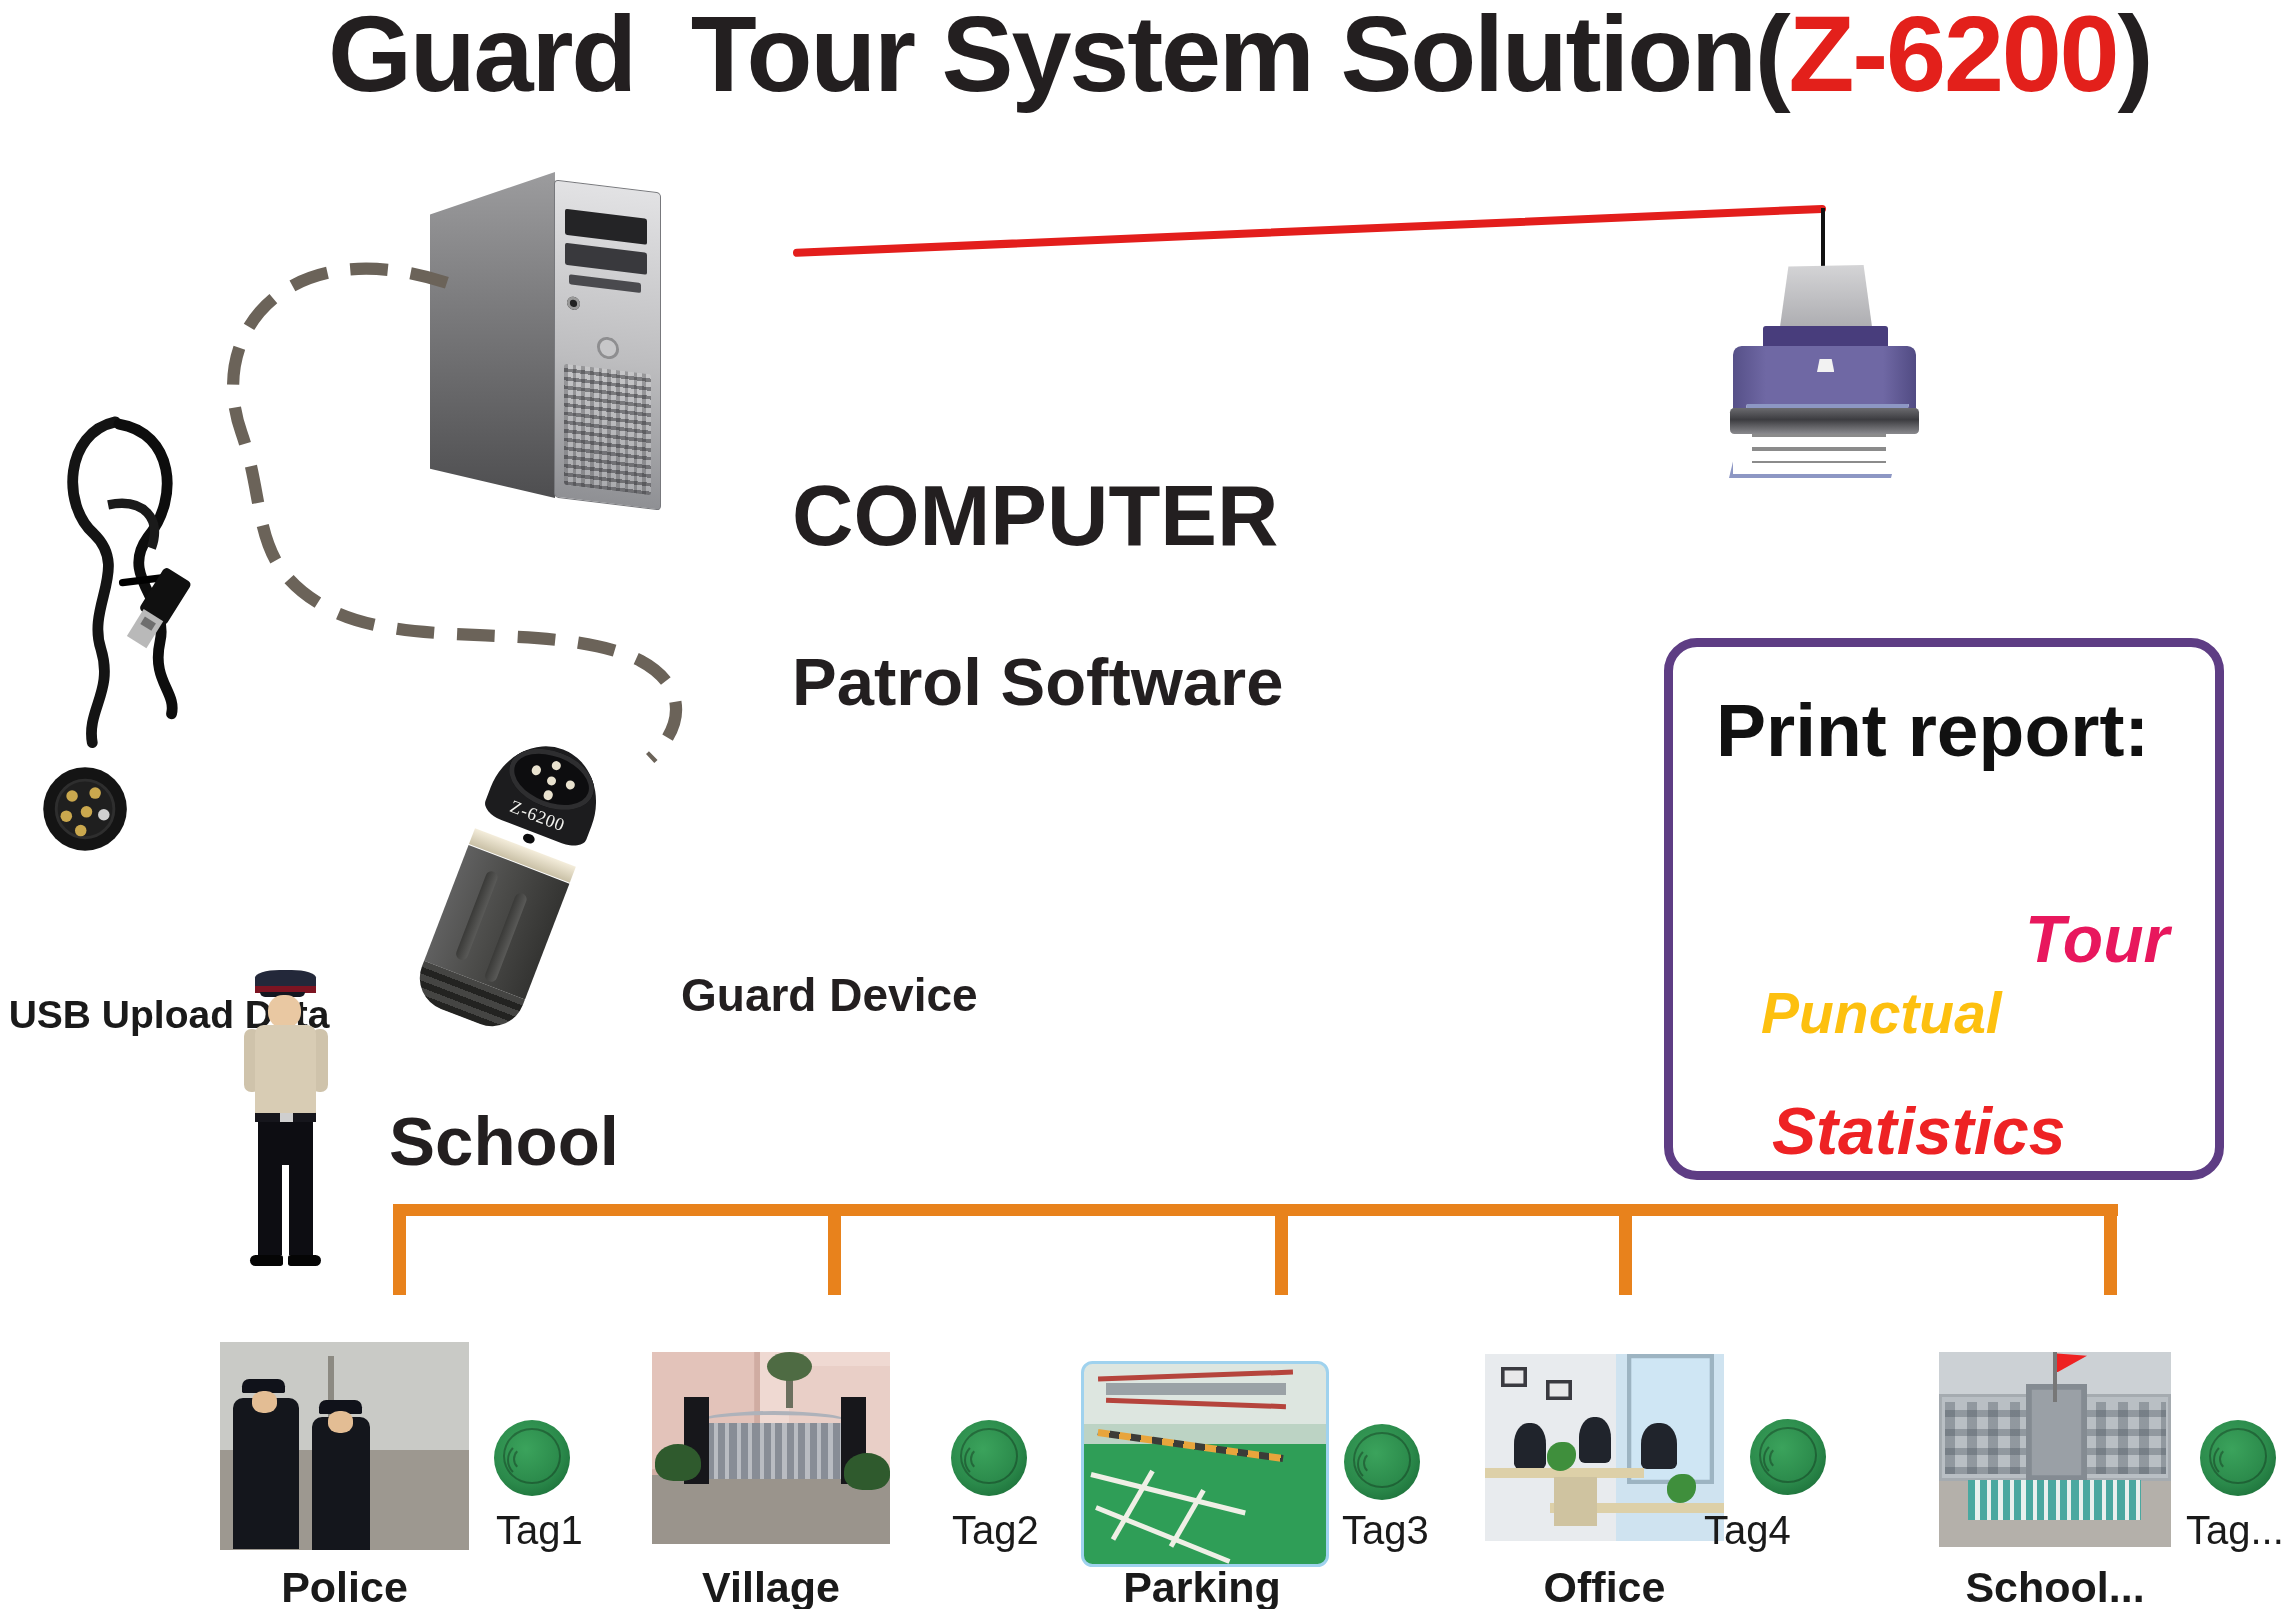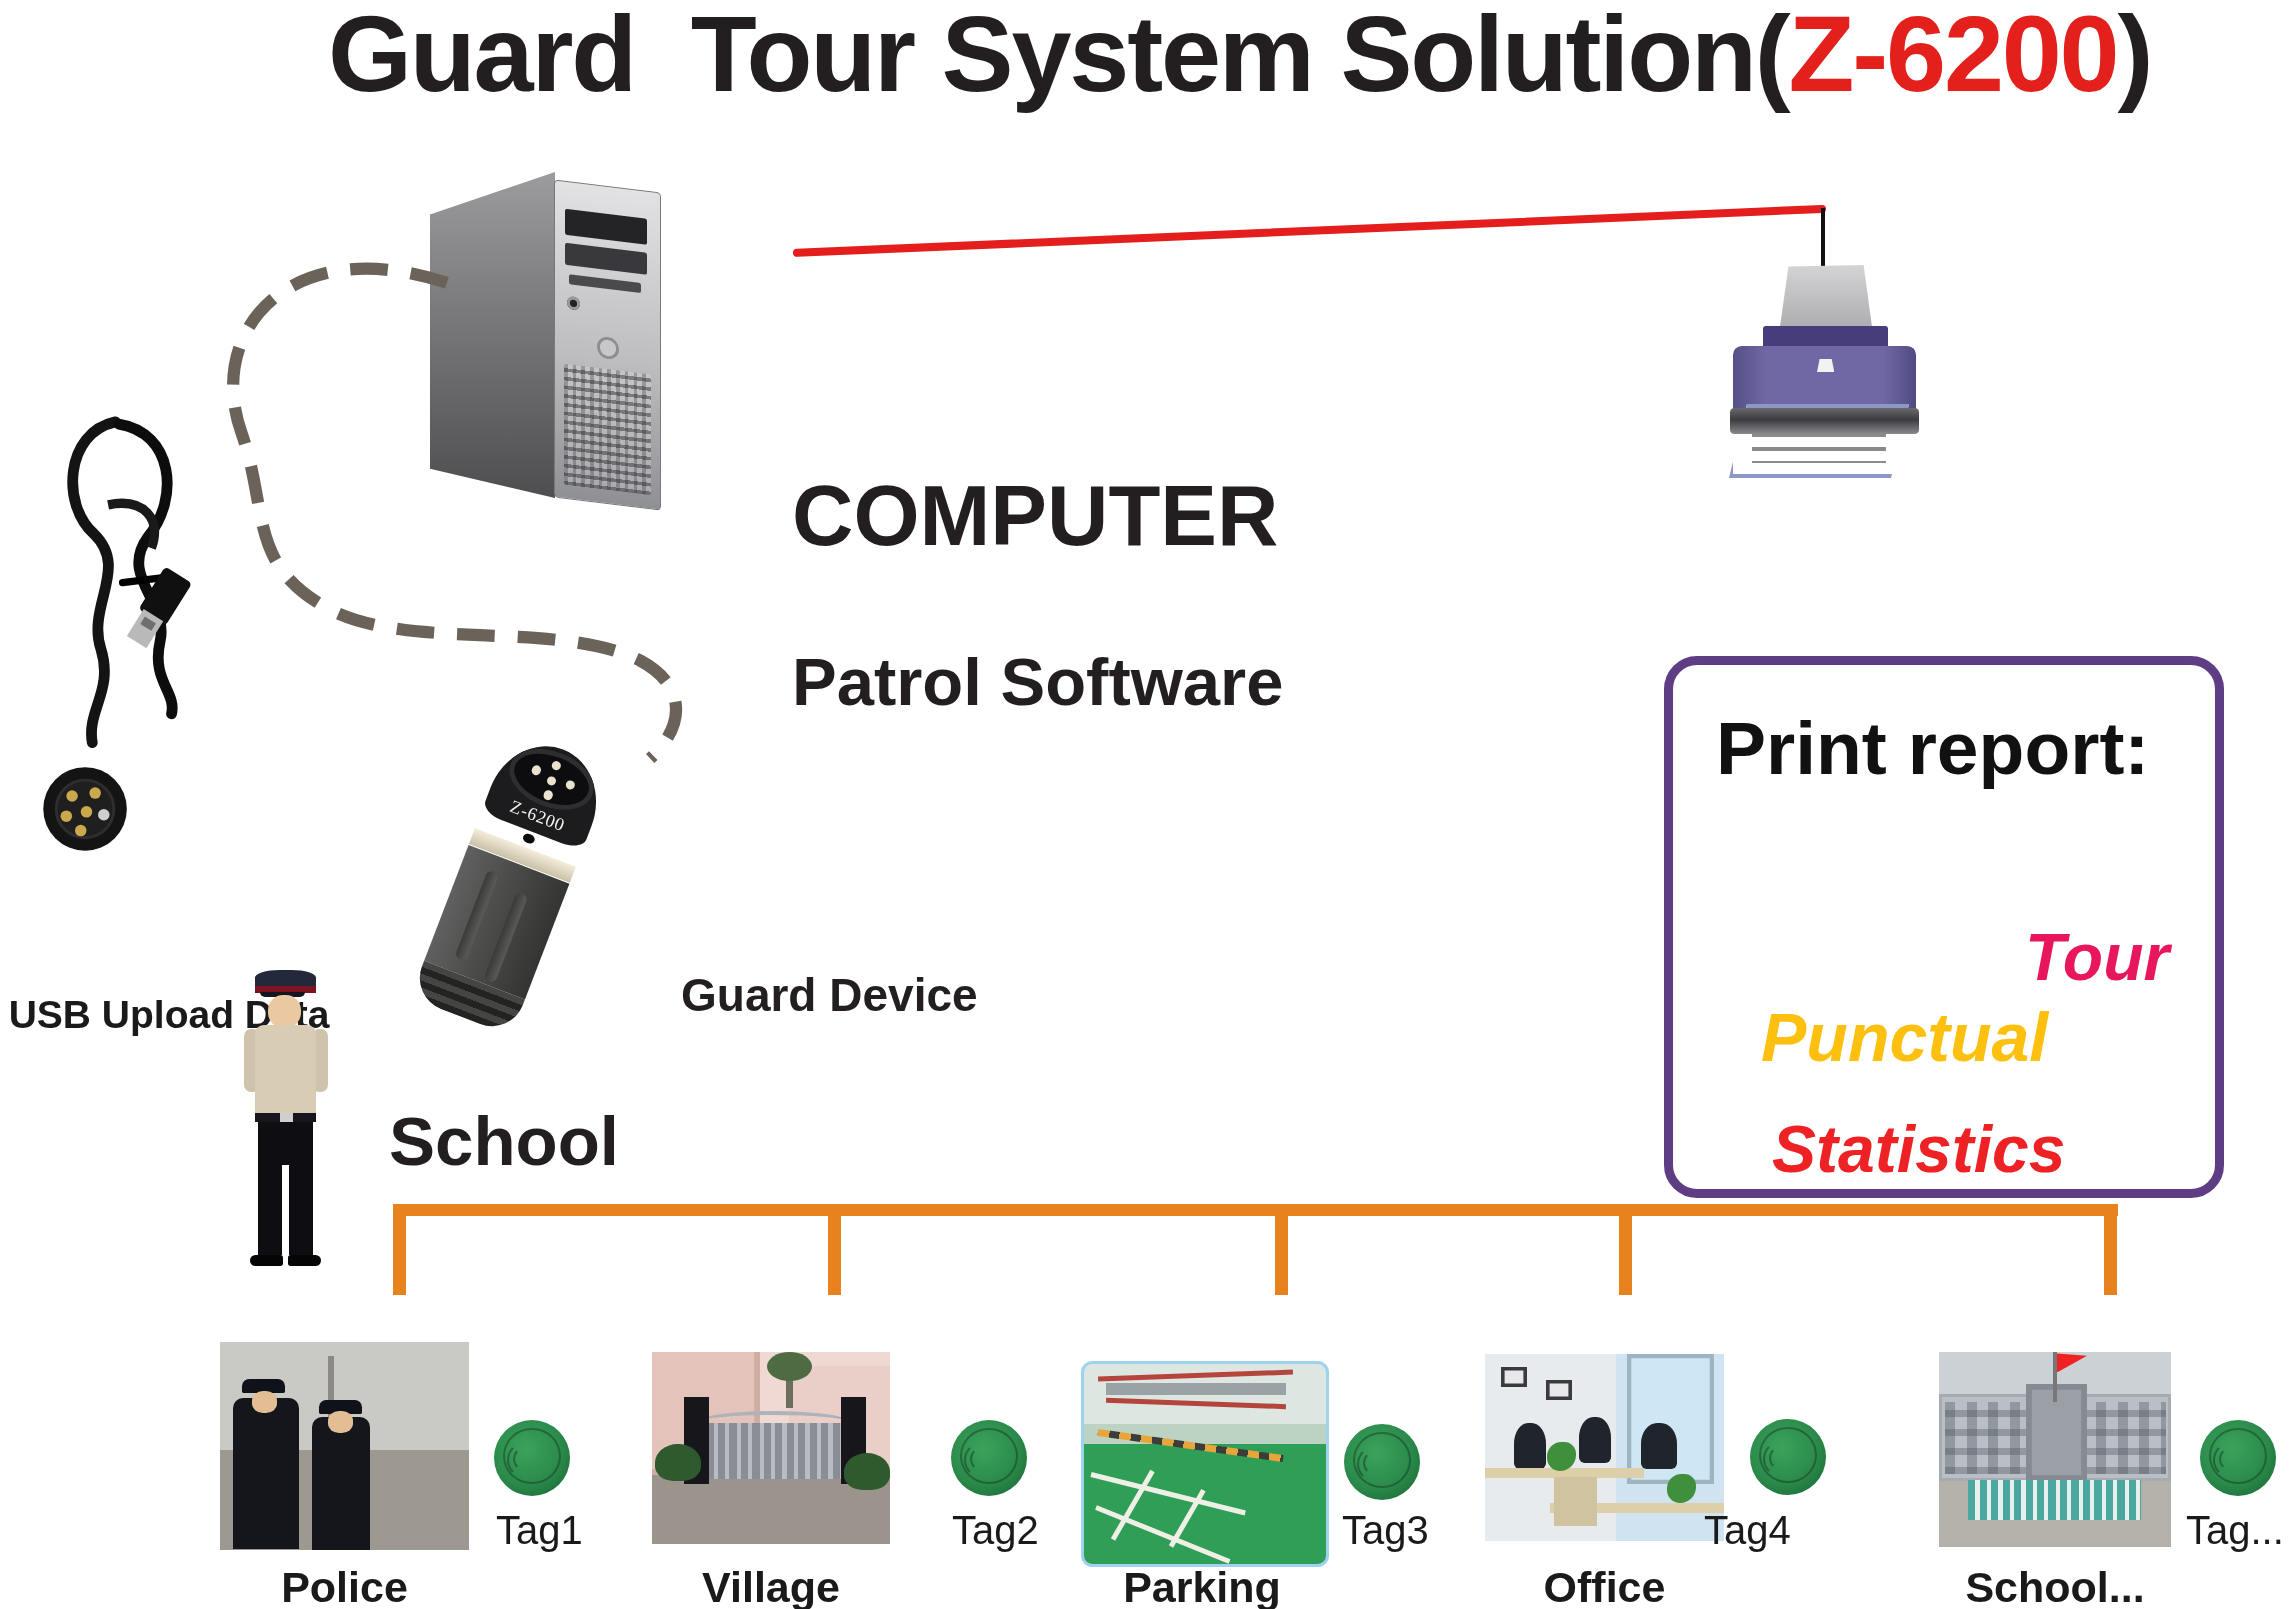--- a/index.html
+++ b/index.html
@@ -48,27 +48,27 @@
      border:4.3px solid #8d97c4;clip-path:polygon(10% 0,100% 0,90% 100%,0 100%);}
   .pr-lines{position:absolute;left:19px;right:19px;top:11.5px;bottom:11.5px;
      background:repeating-linear-gradient(180deg,#8b8b8b 0 3.6px,transparent 3.6px 13.7px);}
   
   #computer-label{left:792px;top:467px;font-size:85px;font-weight:bold;color:#231f20;}
   #software-label{left:792px;top:643px;font-size:67px;font-weight:bold;color:#231f20;}
   #usb-label{left:8.7px;top:993px;font-size:39px;font-weight:bold;color:#1a1a1a;}
   #device-label{left:681px;top:968px;font-size:46px;font-weight:bold;color:#231f20;}
   #route-label{left:389px;top:1102px;font-size:69px;font-weight:bold;color:#231f20;}
   
-  #report-box{left:1664px;top:656px;width:542px;height:524px;border:9.4px solid #5e3d84;
+  #report-box{left:1664px;top:638px;width:542px;height:524px;border:9.4px solid #5e3d84;
               border-radius:33px;background:#fff;text-decoration:underline;}
   #report-title{left:43px;top:40px;font-size:75px;font-weight:bold;color:#111;}
   .rpt{font-weight:bold;font-style:italic;}
   #rpt-statistics{left:37px;top:189px;font-size:66px;}
   #rpt-miss{left:352px;top:254px;font-size:66px;}
-  #rpt-punctual{left:88px;top:333px;font-size:68px;}
+  #rpt-punctual{left:88px;top:333px;font-size:57px;}
   #rpt-unpunctual{left:99px;top:446px;font-size:66px;}
   
   #device-wrap{left:393px;top:727px;width:238px;height:317px;}
   #device{position:absolute;left:65px;top:13px;width:108px;height:285px;
           transform:rotate(21deg);transform-origin:50% 50%;}
   .d-cap{position:absolute;left:0;top:0;width:108px;height:88px;background:#1c1c1e;
          border-radius:50% 50% 20% 20%/70% 70% 14% 14%;}
   .d-face{position:absolute;left:10px;top:4.3px;width:88px;height:56px;border-radius:50%;
           background:#0d0d0f;box-shadow:inset 0 0 0 5px #2e2e30;}
   .d-dot{position:absolute;width:9.4px;height:9.4px;border-radius:50%;background:#e9e2cf;}

